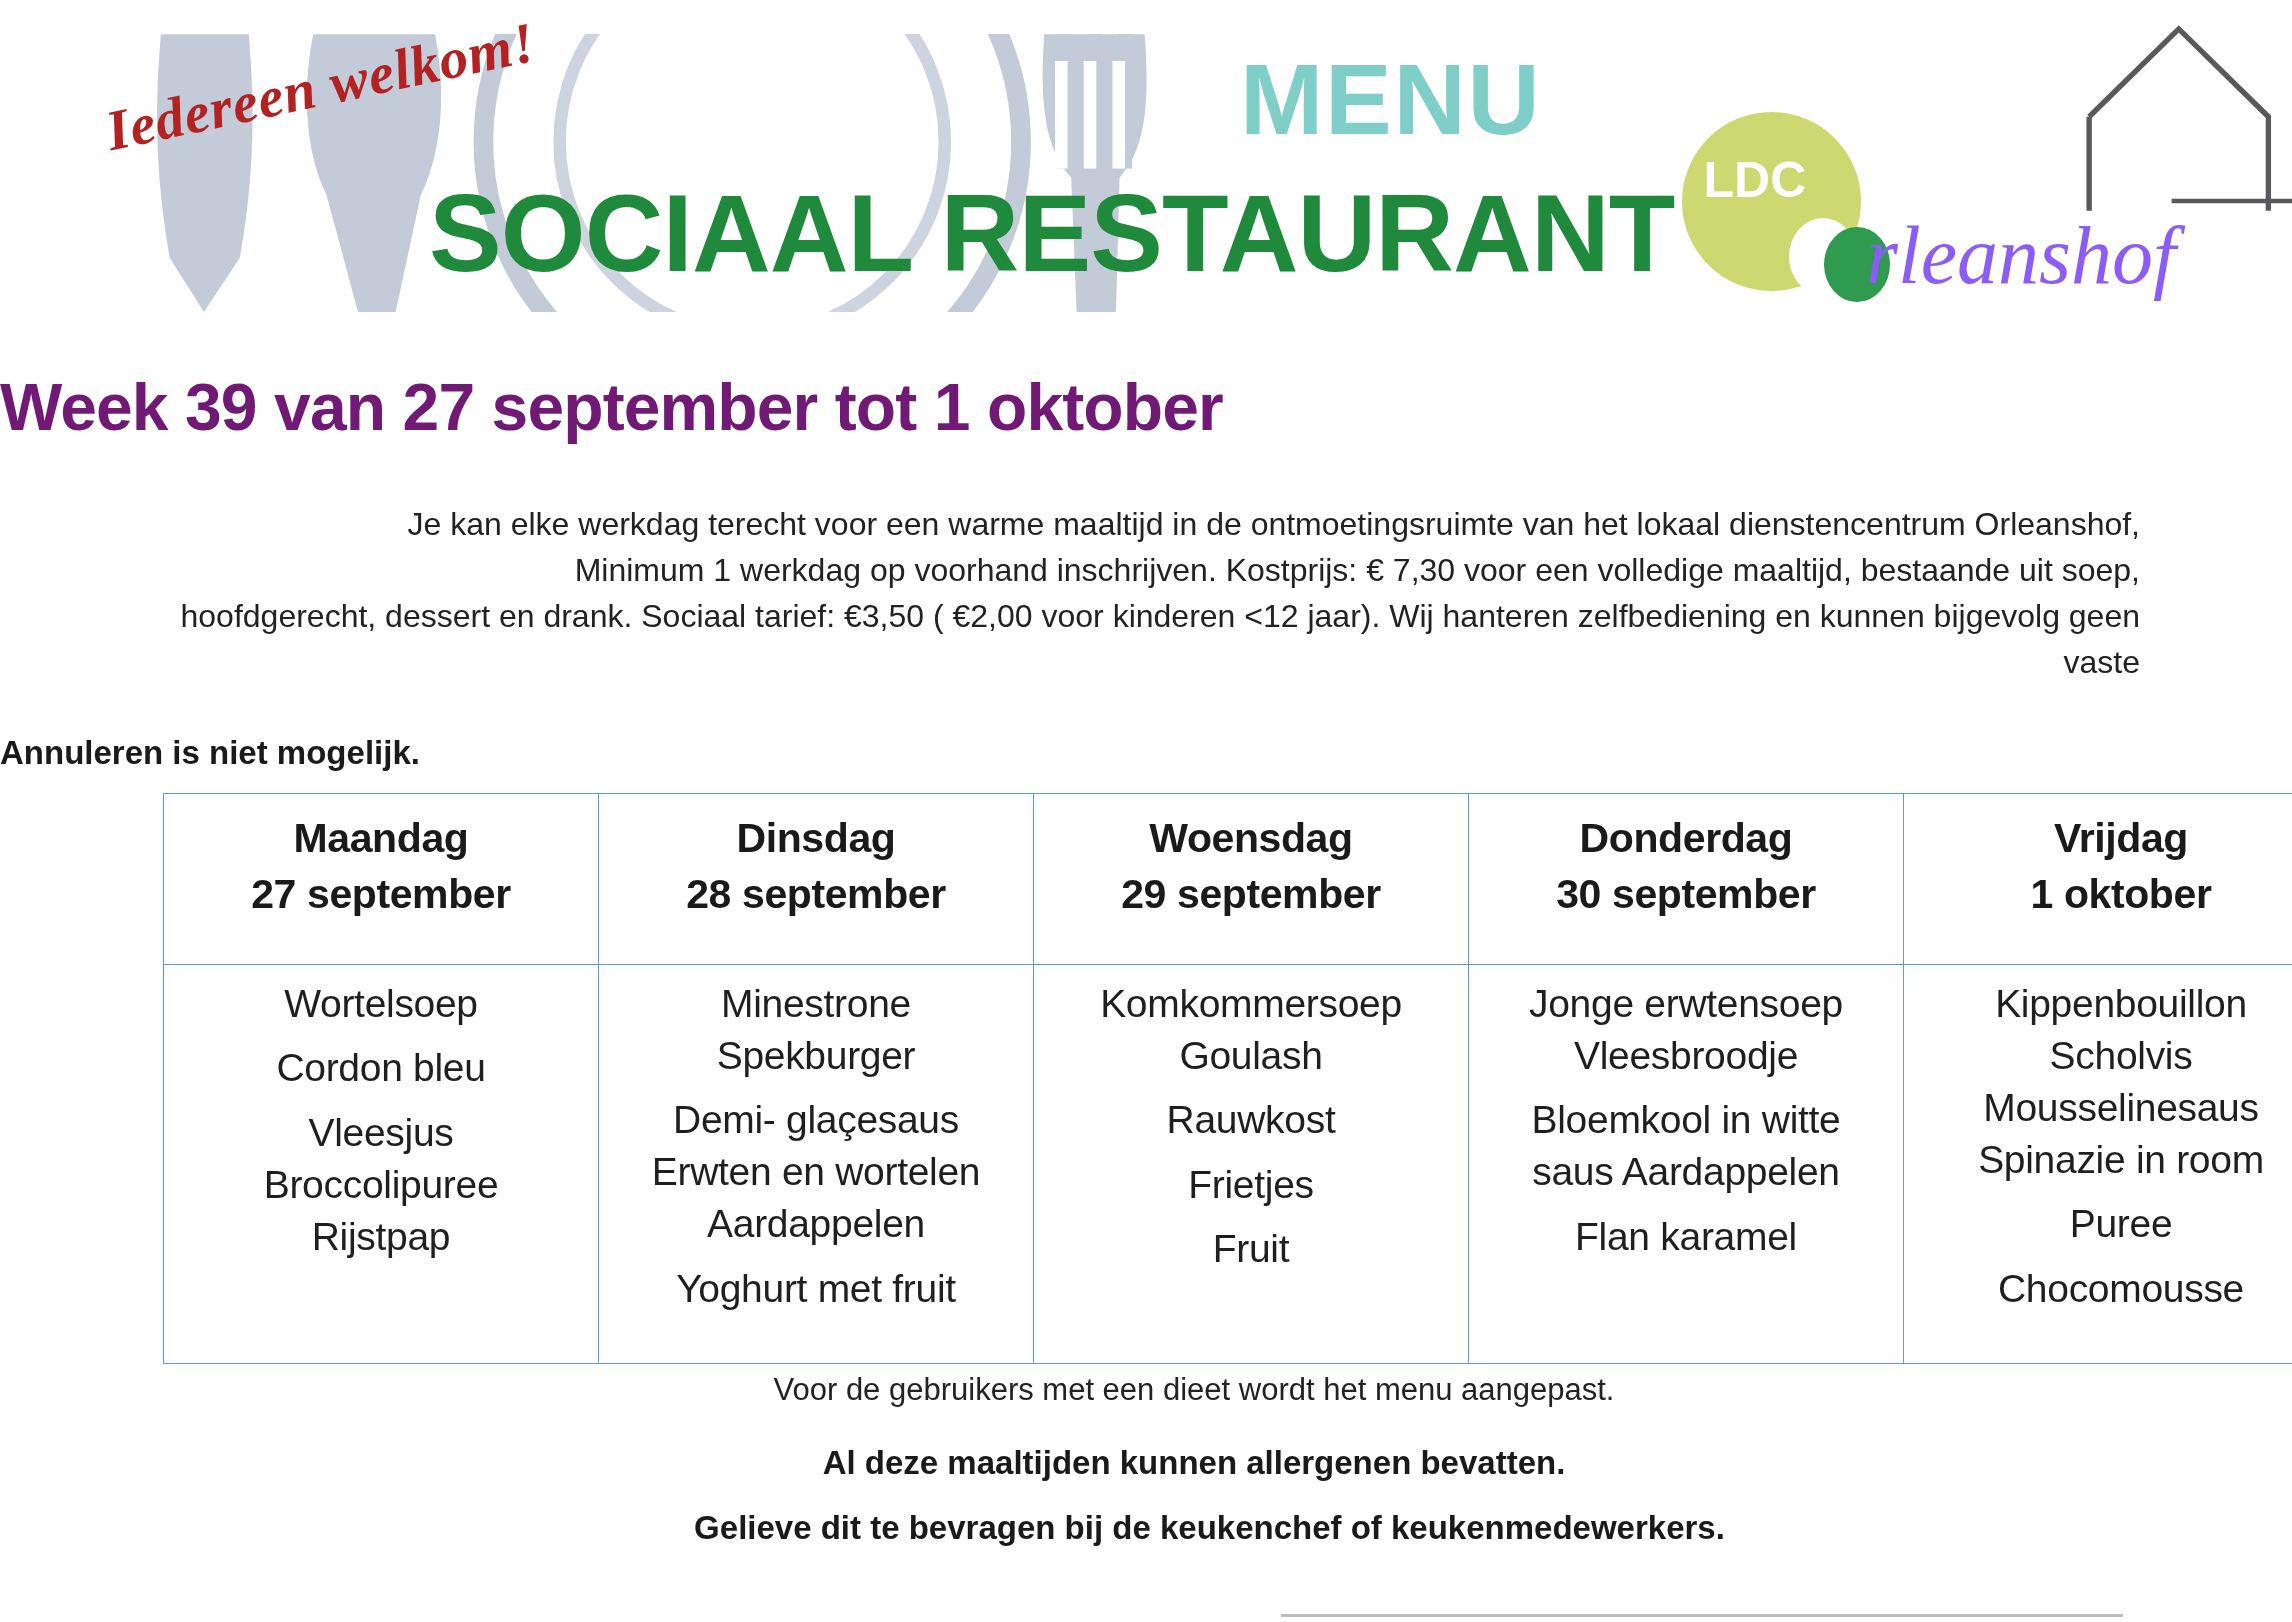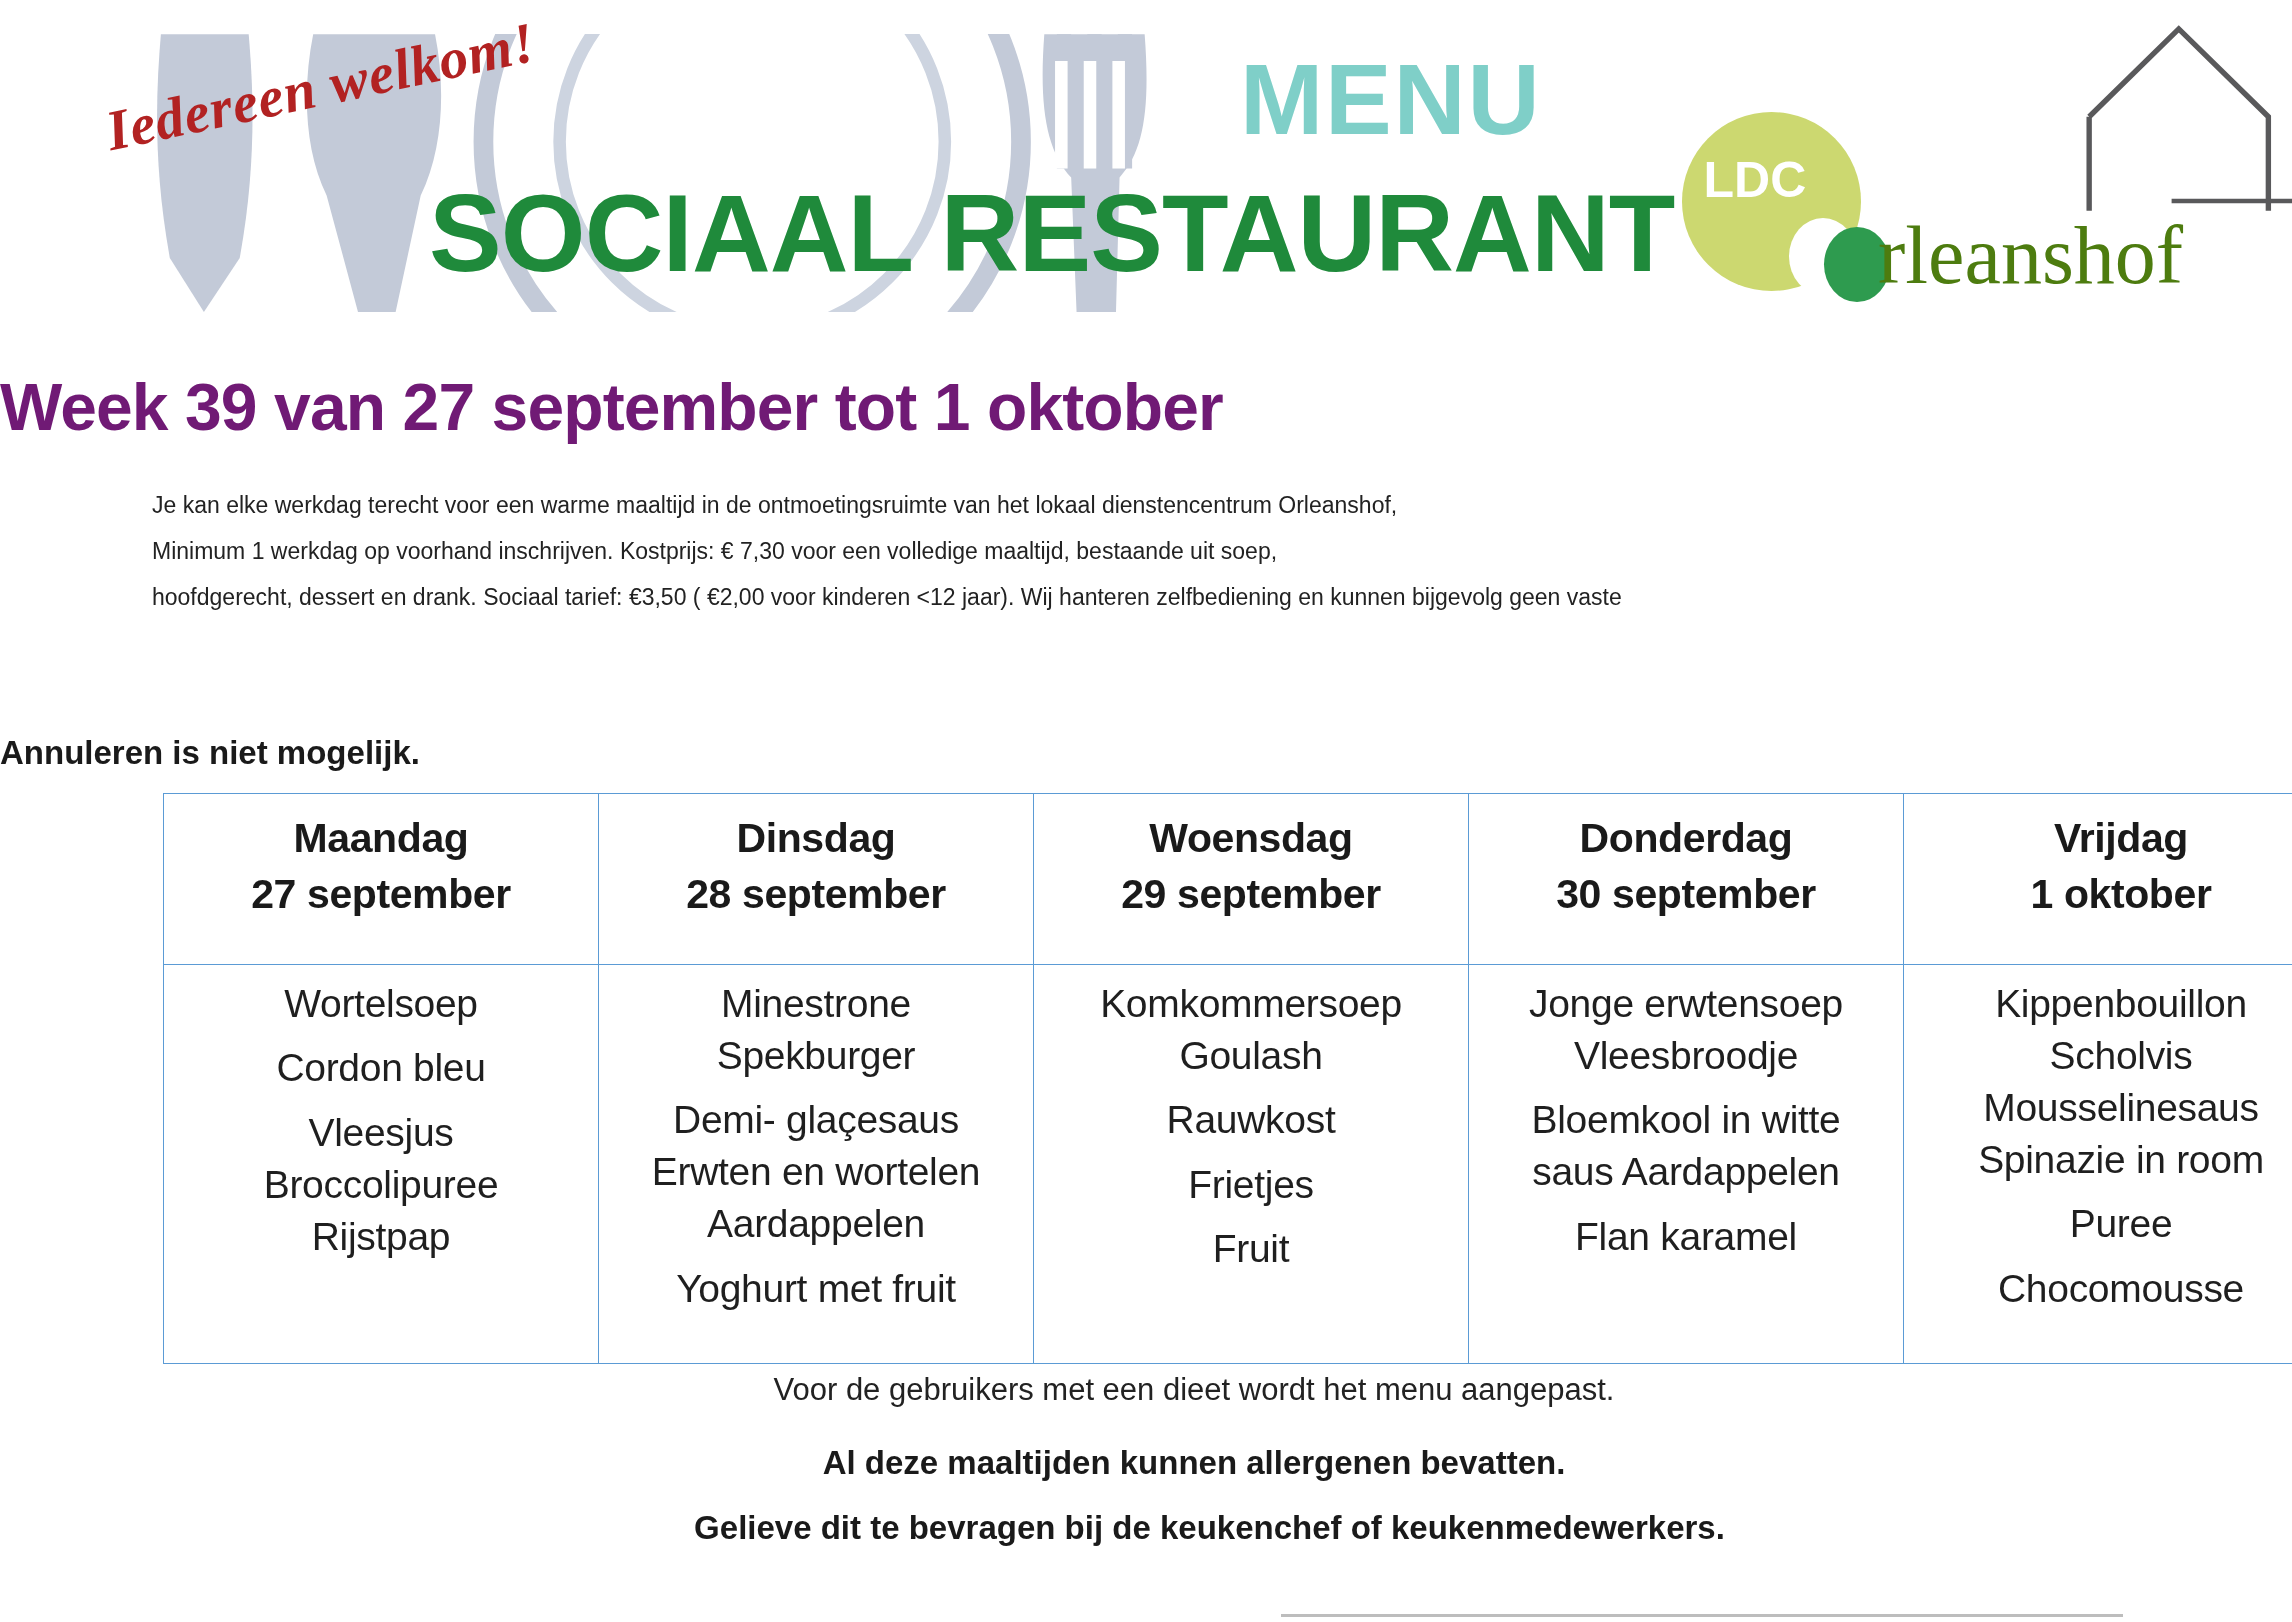--- a/index.html
+++ b/index.html
@@ -100,24 +100,25 @@
   }
   .green-dot {
     position: absolute;
     left: 142px; top: 115px;
     width: 66px; height: 75px;
     background: #2e9b4f;
     border-radius: 50%;
   }
   .orleanshof-text {
     position: absolute;
-    left: 196px; top: 103px;
+    left: 184px; top: 103px;
     font-family: "Liberation Serif", serif;
+    font-style: italic;
     font-size: 82px;
-    color: #4d7c0f;
+    color: #8b5cf6;
     line-height: 1;
     white-space: nowrap;
   }
   .house-outline {
     position: absolute;
     left: 2082px; top: 9px;
     width: 224px; height: 202px;
   }
 
   
@@ -127,24 +128,24 @@
     width: 2293px;
     font-size: 66px;
     font-weight: bold;
     letter-spacing: -0.9px;
     color: #701a75;
   }
 
   
   .intro {
     position: absolute;
-    left: 152px; top: 482px;
+    left: 152px; top: 501px;
     width: 1988px;
-    text-align: left;
-    font-size: 23px;
+    text-align: right;
+    font-size: 32px;
     line-height: 46px;
     color: #222;
   }
   .intro p { margin: 0; }
 
   .no-cancel {
     position: absolute;
     left: 0; top: 734px;
     width: 2293px;
     text-align: left;

